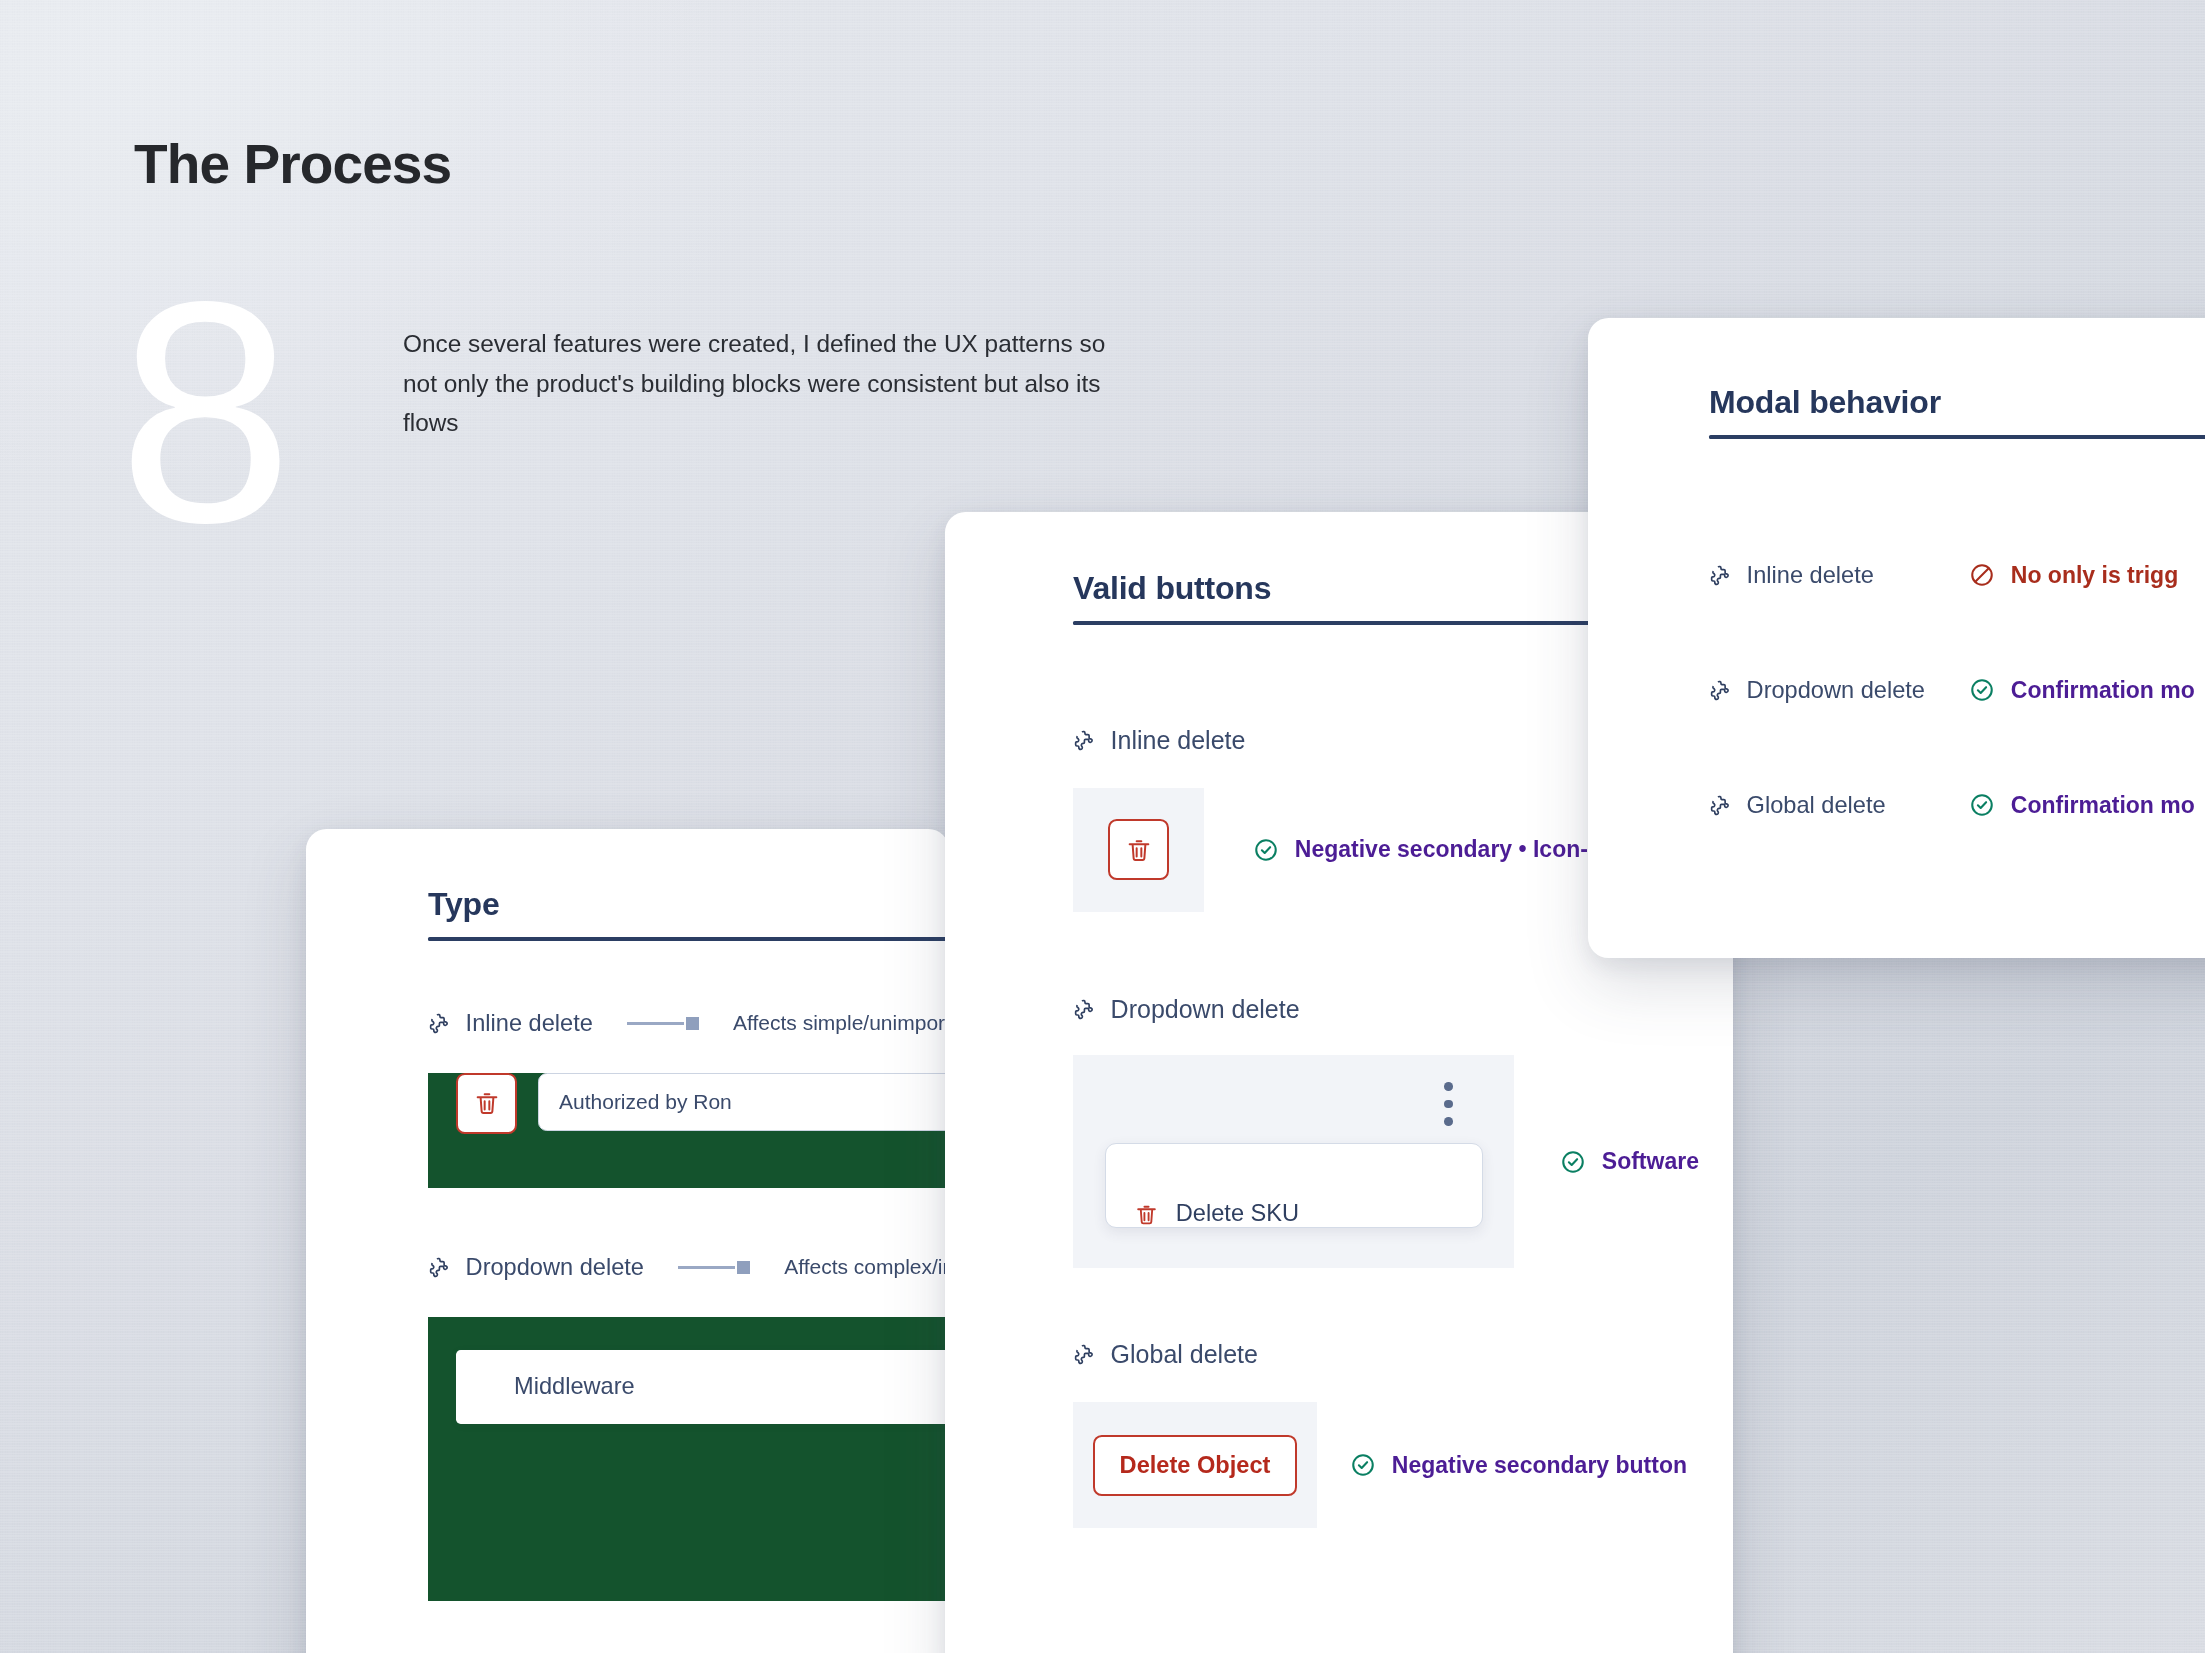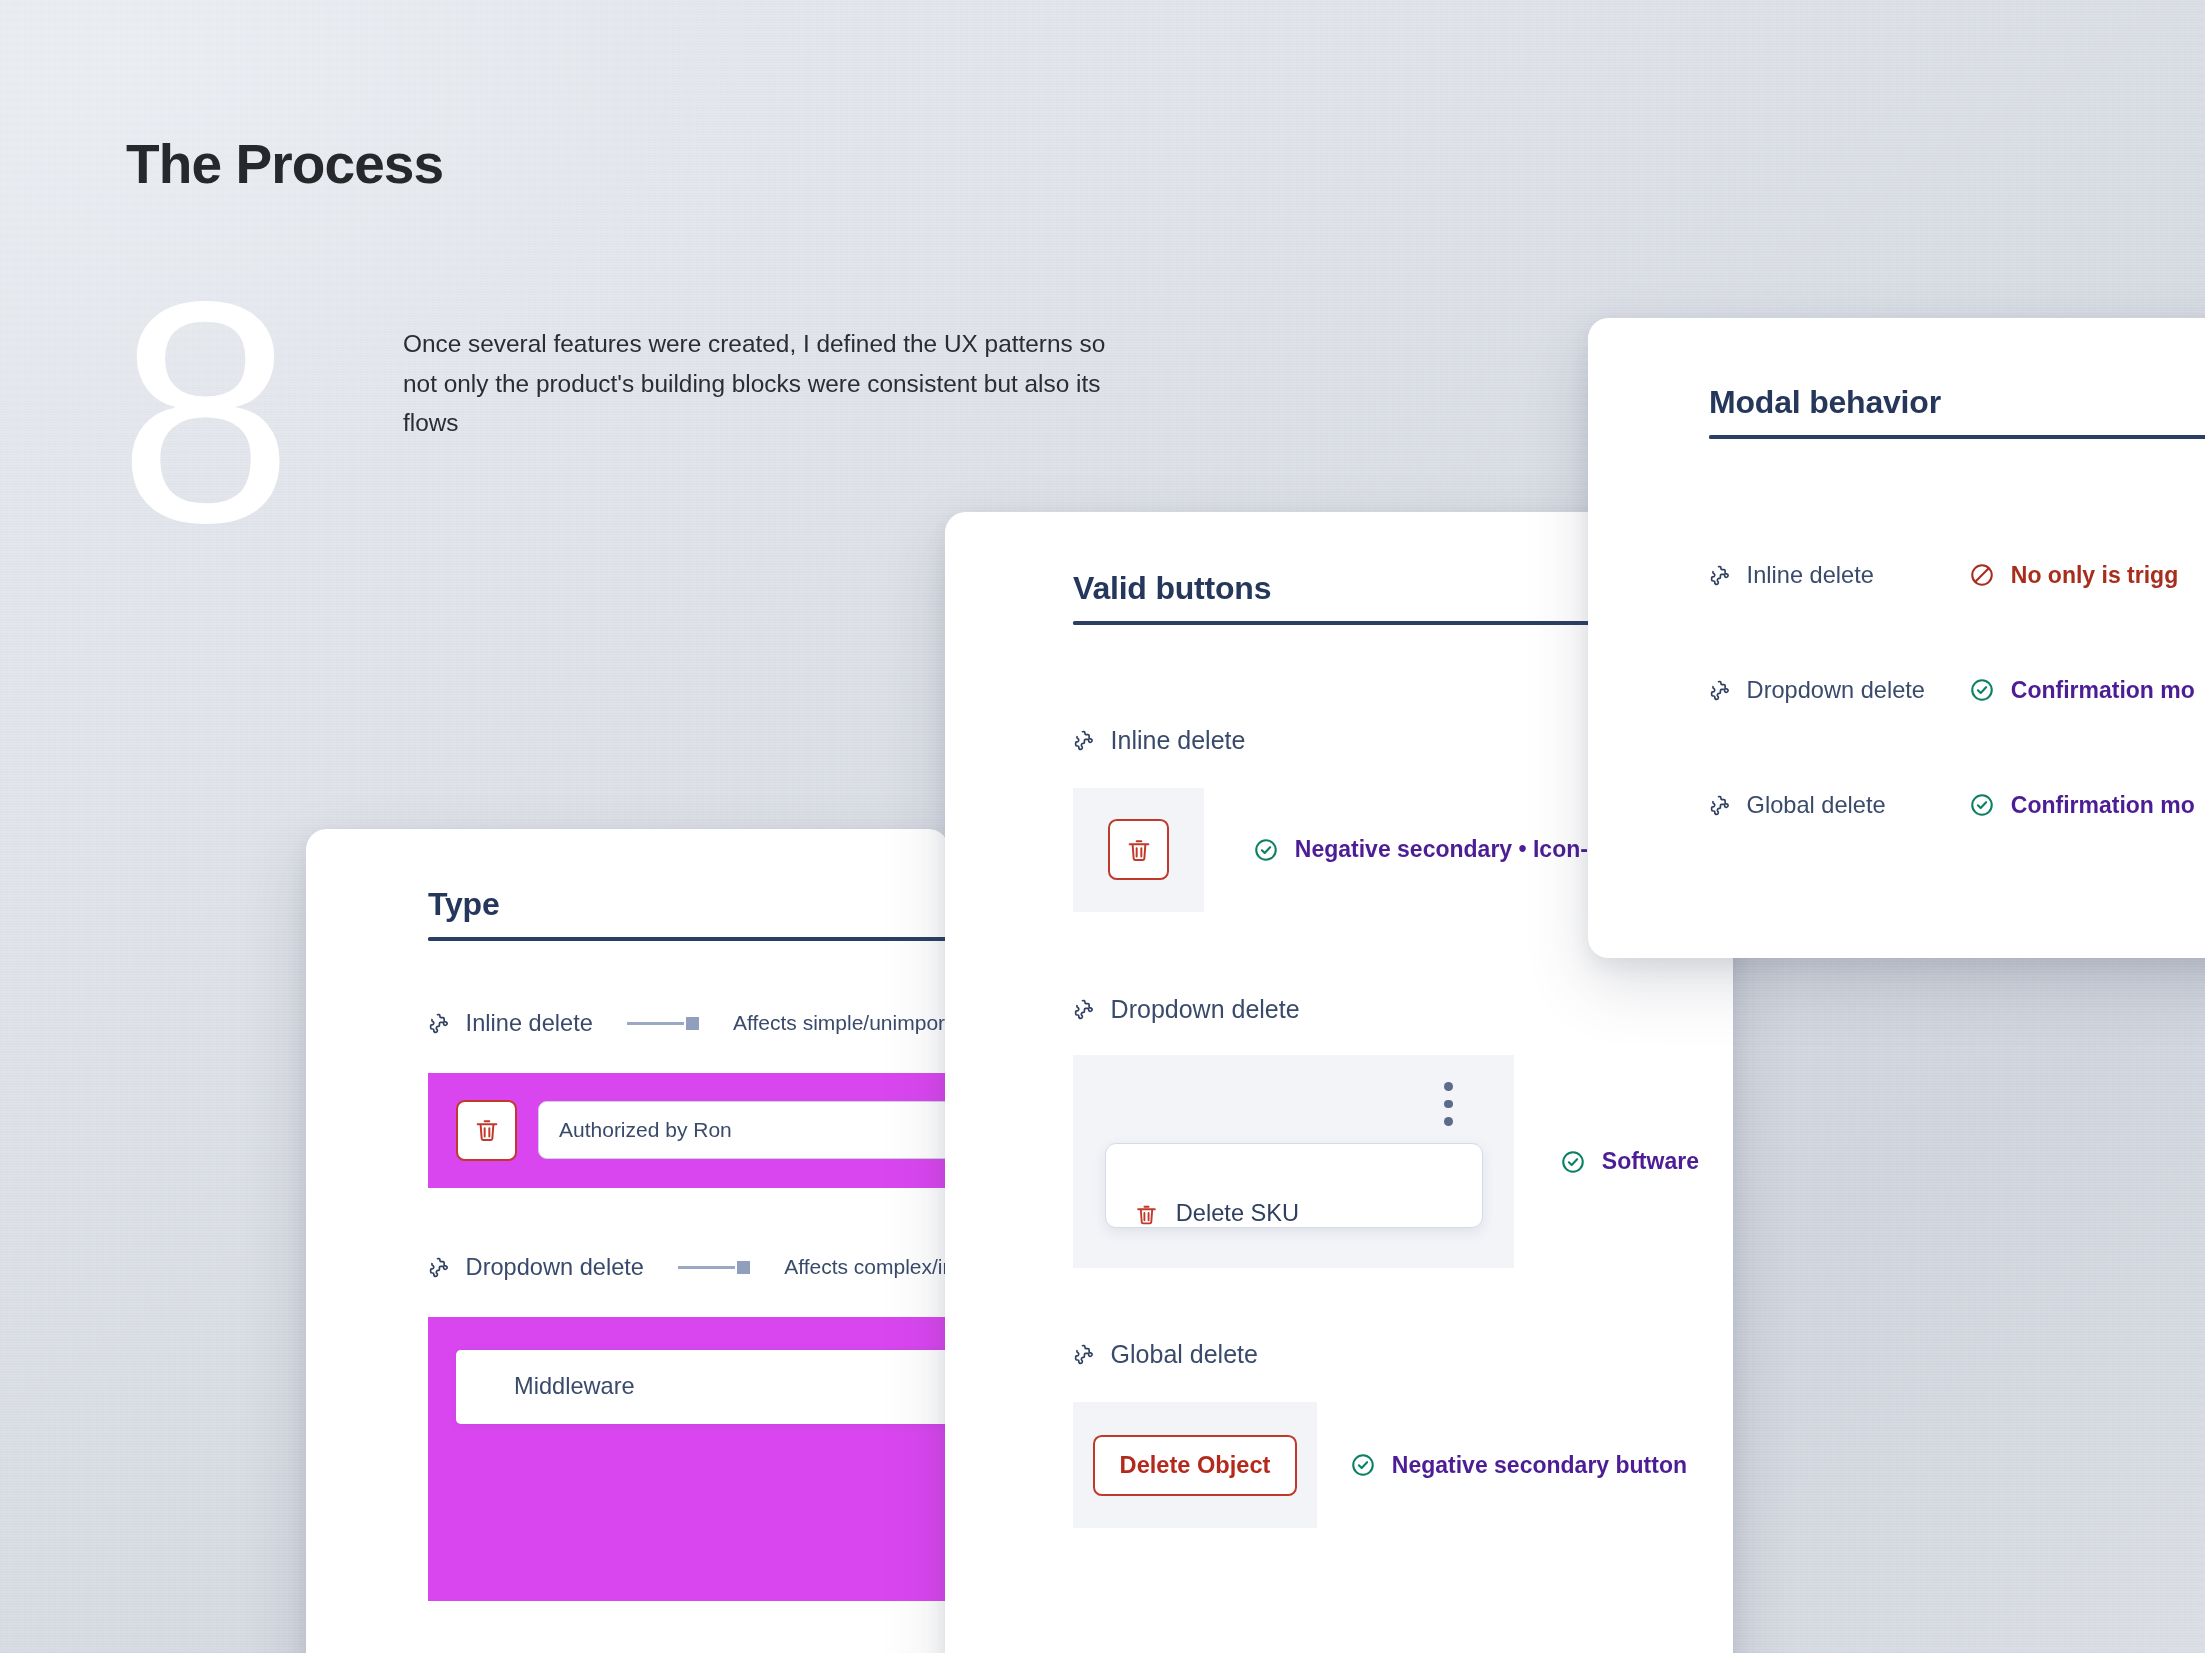--- a/index.html
+++ b/index.html
@@ -22,21 +22,21 @@
     position:absolute; inset:0;
     pointer-events:none;
     opacity:.30;
     background-image:
       repeating-linear-gradient(0deg, rgba(255,255,255,.35) 0 0.8px, rgba(0,0,0,0) 0.8px 1.6px),
       repeating-linear-gradient(90deg, rgba(0,0,0,.028) 0 0.8px, rgba(0,0,0,0) 0.8px 2.4px);
   }
 
   
   .page-title{
-    position:absolute; left:126px; top:132px;
+    position:absolute; left:134px; top:132px;
     font-size:55px; font-weight:700; letter-spacing:-0.9px;
     color:#26282c;
   }
   .step-number{
     position:absolute; left:118px; top:274px;
     font-size:315px; line-height:0.88; font-weight:400;
     color:#ffffff;
     user-select:none;
   }
   .intro-paragraph{
@@ -81,22 +81,22 @@
     font-size:23.6px; color:#3a4a6b;
     white-space:nowrap;
   }
   .puzzle-icon{ width:23.6px; height:23.6px; flex:0 0 23.6px; display:block; }
   .connector{ display:flex; align-items:center; gap:0; margin-left:20.5px; }
   .connector .line{ width:57px; height:2.4px; background:#9aa8c4; }
   .connector .sq{ width:12.6px; height:12.6px; background:#8f9fbd; margin-left:1.6px; }
   .connector-text{ margin-left:20.5px; font-size:21px; color:#3a4a6b; white-space:nowrap; }
 
   .demo-surface{
-    background:#d946ef;
-    display:flex; align-items:center;
+    background:#14532d;
+    display:flex; 
   }
 
   
   .type-demo-1{
     margin-top:36px; width:788px; height:115px; padding-left:28px; gap:20.5px;
   }
   .icon-btn{
     width:61px; height:61px; border:2px solid #c0392b; border-radius:8.7px;
     background:#fff; display:flex; align-items:center; justify-content:center;
     flex:0 0 61px;

